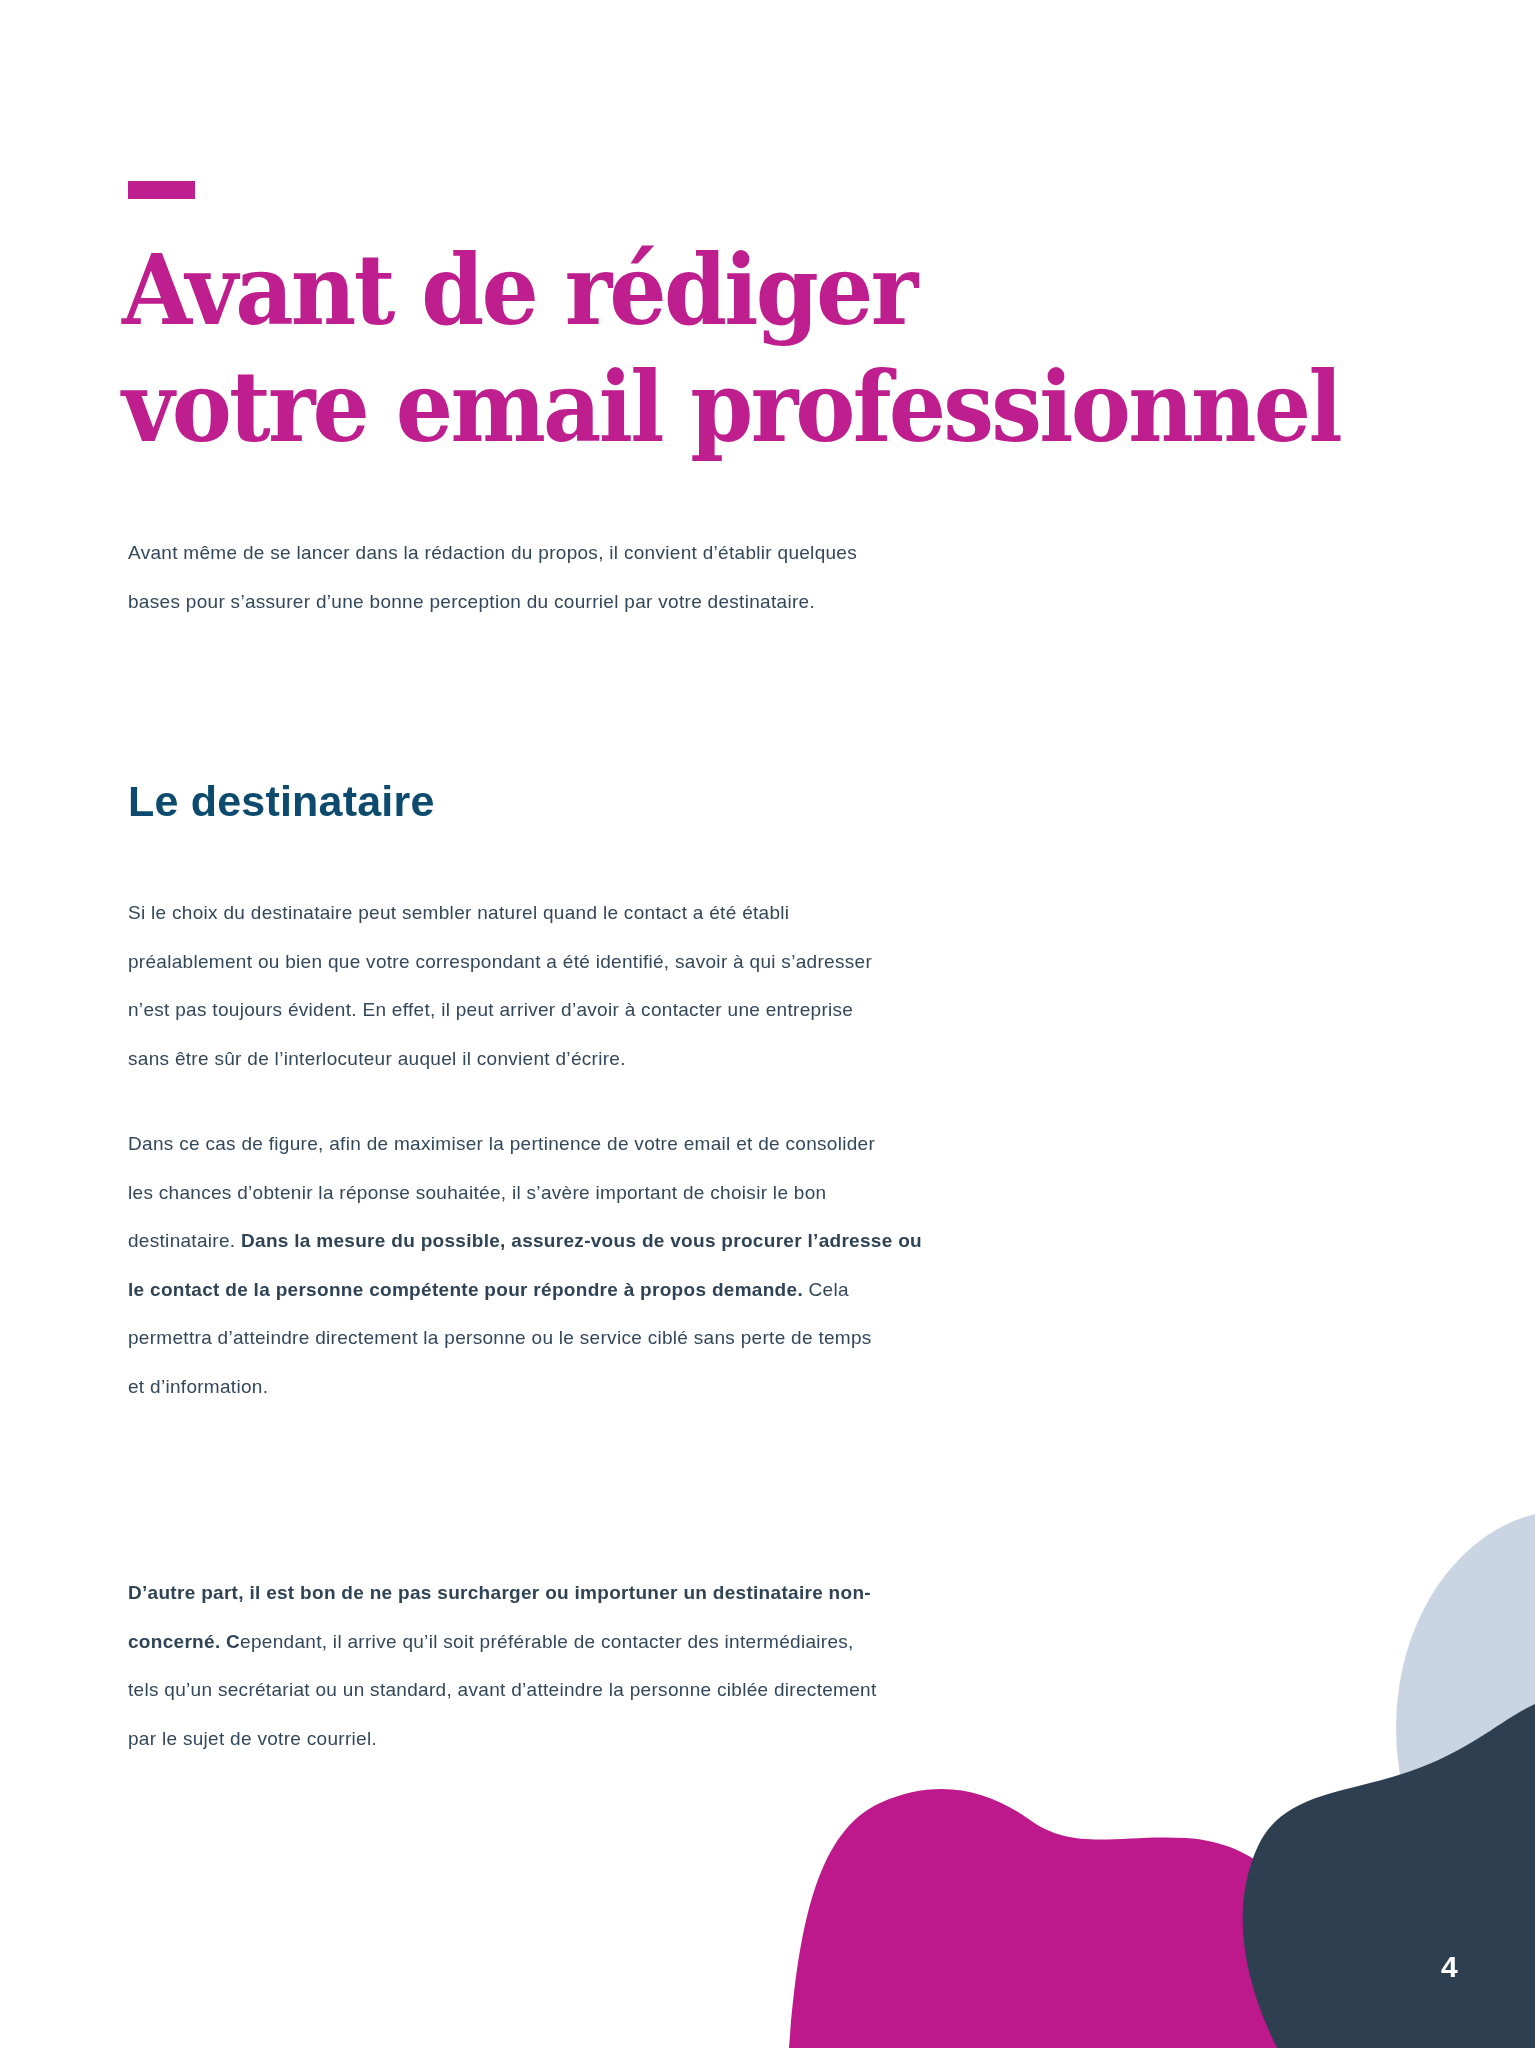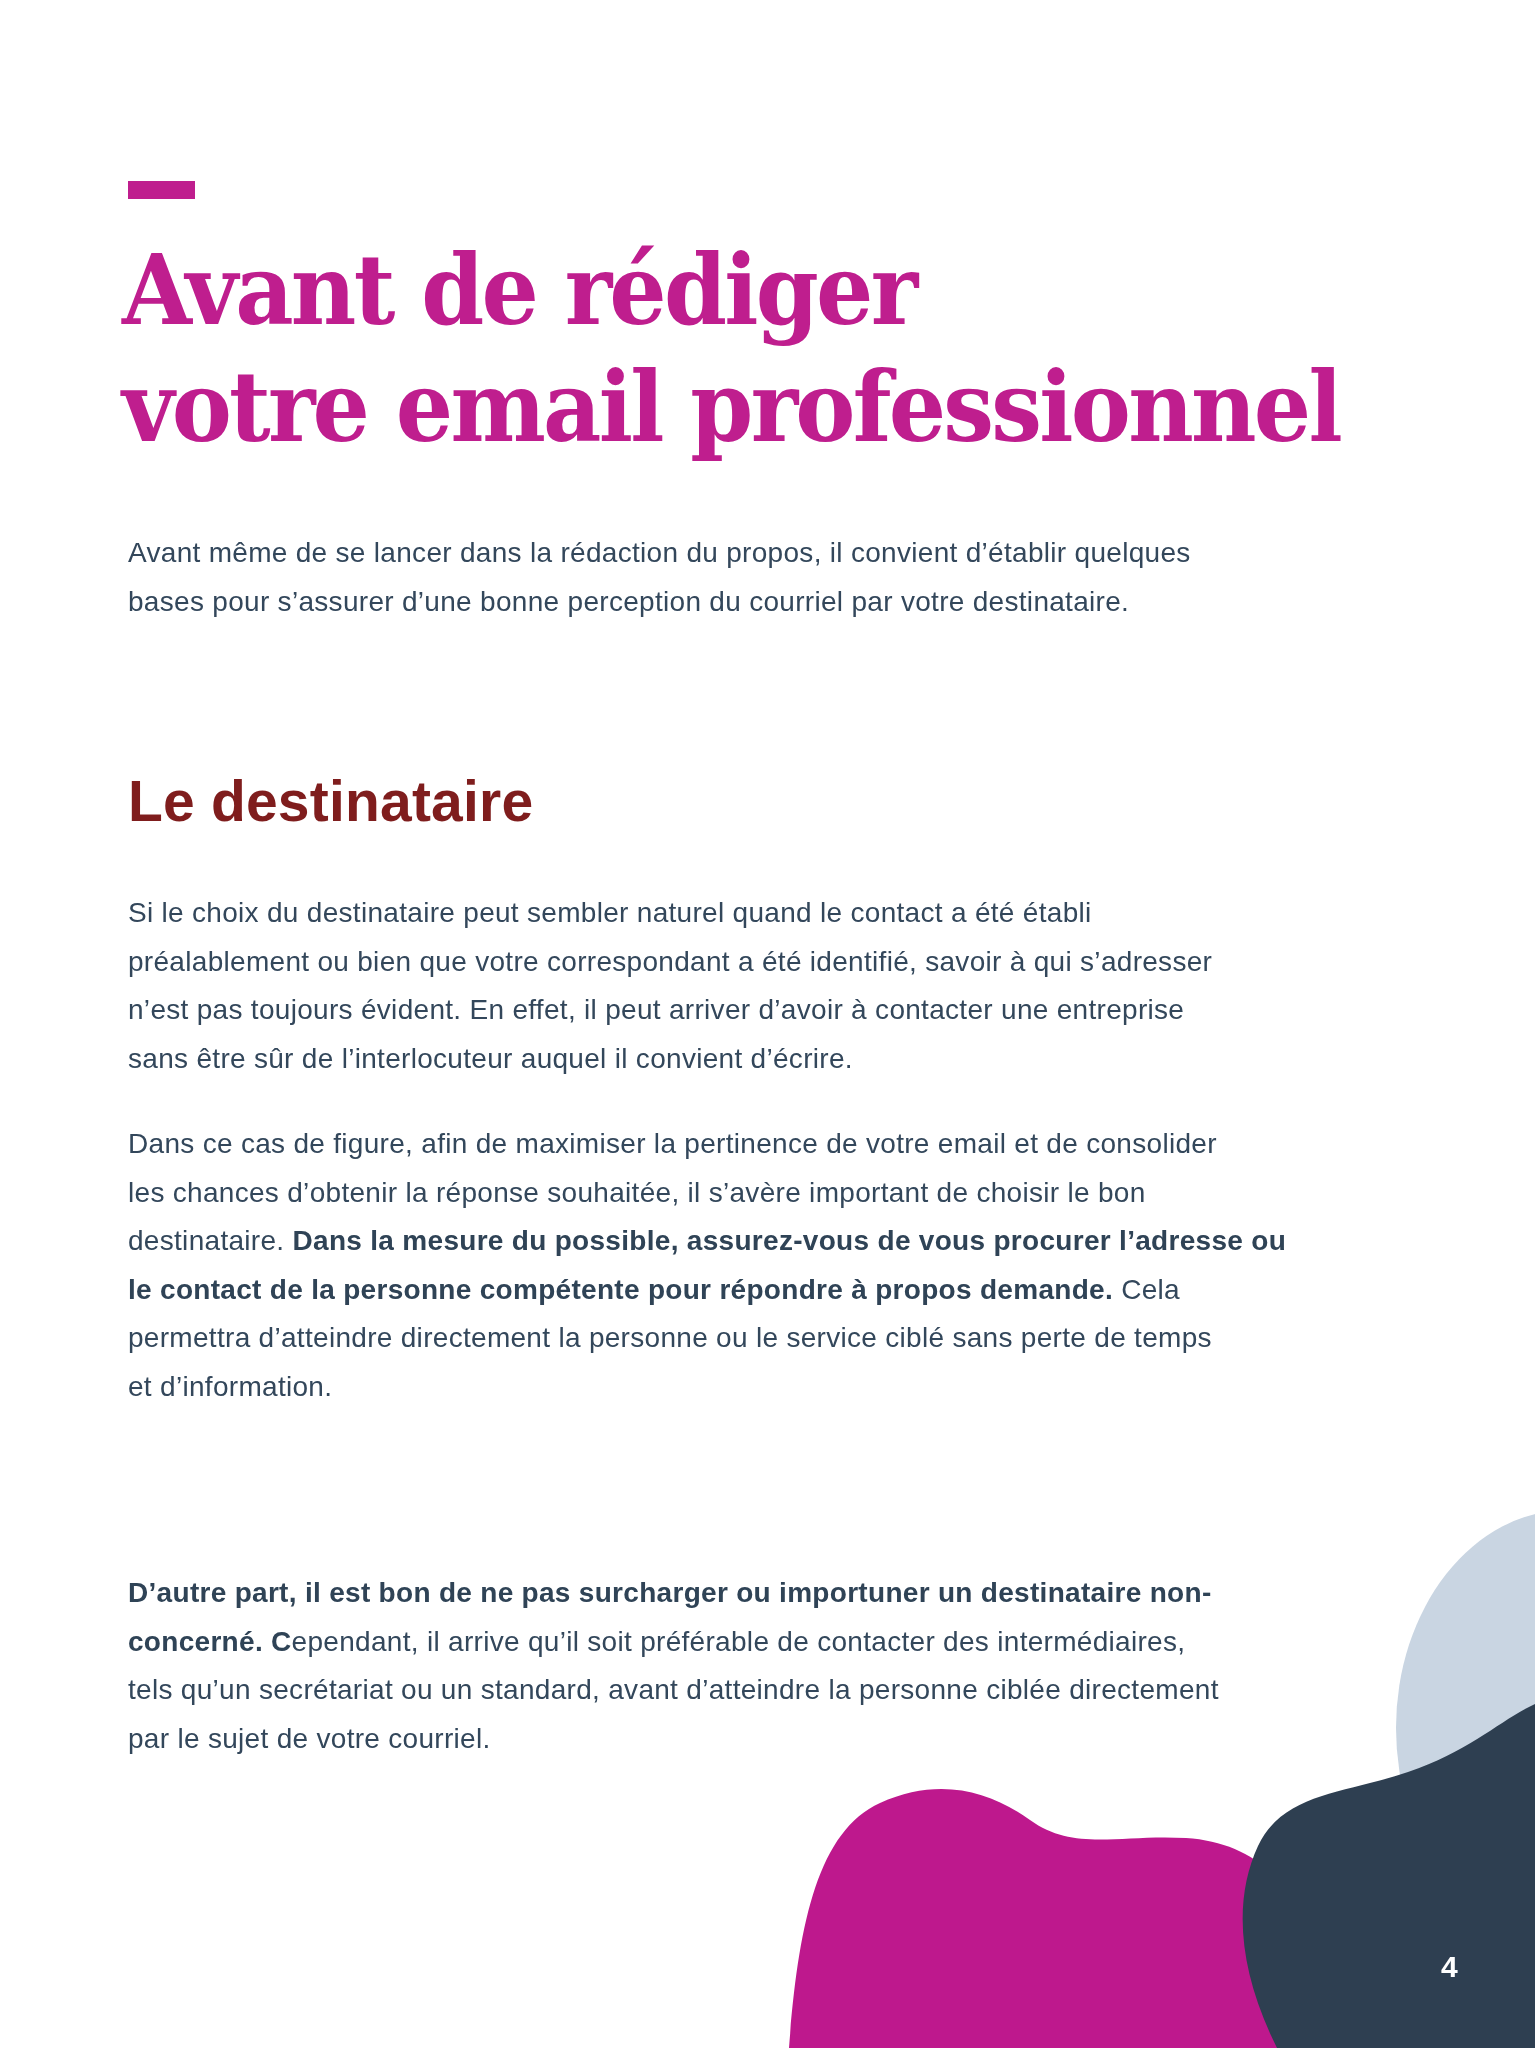--- a/index.html
+++ b/index.html
@@ -34,40 +34,40 @@
     transform: scaleX(0.93);
     transform-origin: left top;
     white-space: nowrap;
   }
   .title .tline { display: block; }
   .body-text {
     position: absolute;
     left: 128px;
     width: 1330px;
     margin: 0;
-    font-size: 28px;
+    font-size: 19px;
     line-height: 48.5px;
     letter-spacing: 0.3px;
     color: #33475b;
     white-space: pre-line;
   }
   .body-text .b { font-weight: 700; color: #2f4356; }
   .intro   { top: 529px; }
   .para-2  { top: 889px; }
   .para-3  { top: 1120px; }
   .para-4  { top: 1569px; }
   .section-heading {
     position: absolute;
     left: 128px; top: 773px;
     margin: 0;
-    font-size: 57px;
+    font-size: 43px;
     line-height: 56px;
     font-weight: 700;
     letter-spacing: 0.2px;
-    color: #7f1d1d;
+    color: #0c4a6e;
   }
   .page-number {
     position: absolute;
     left: 1441px; top: 1950px;
     width: 40px;
     font-size: 30px;
     font-weight: 700;
     color: #ffffff;
     text-align: left;
   }

